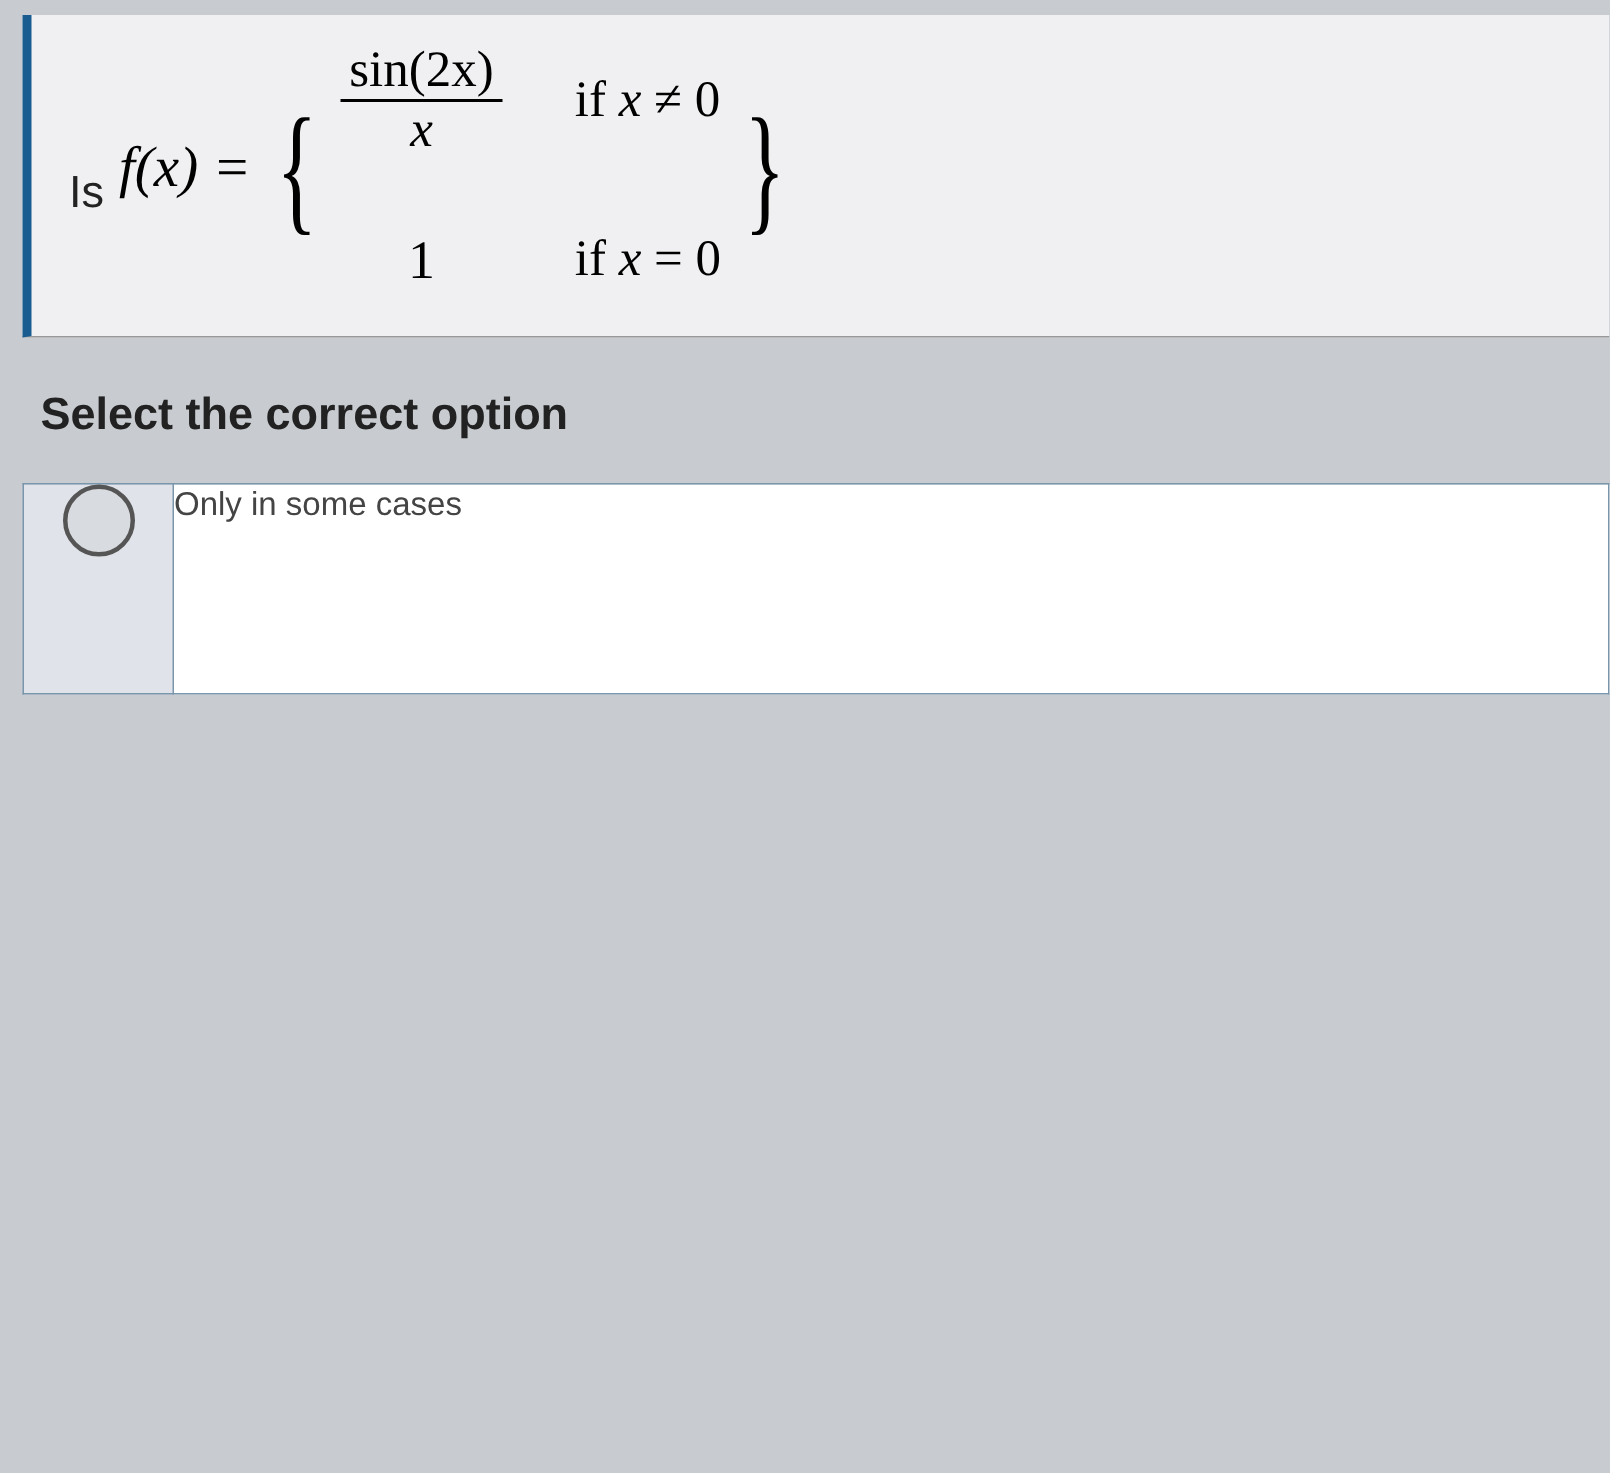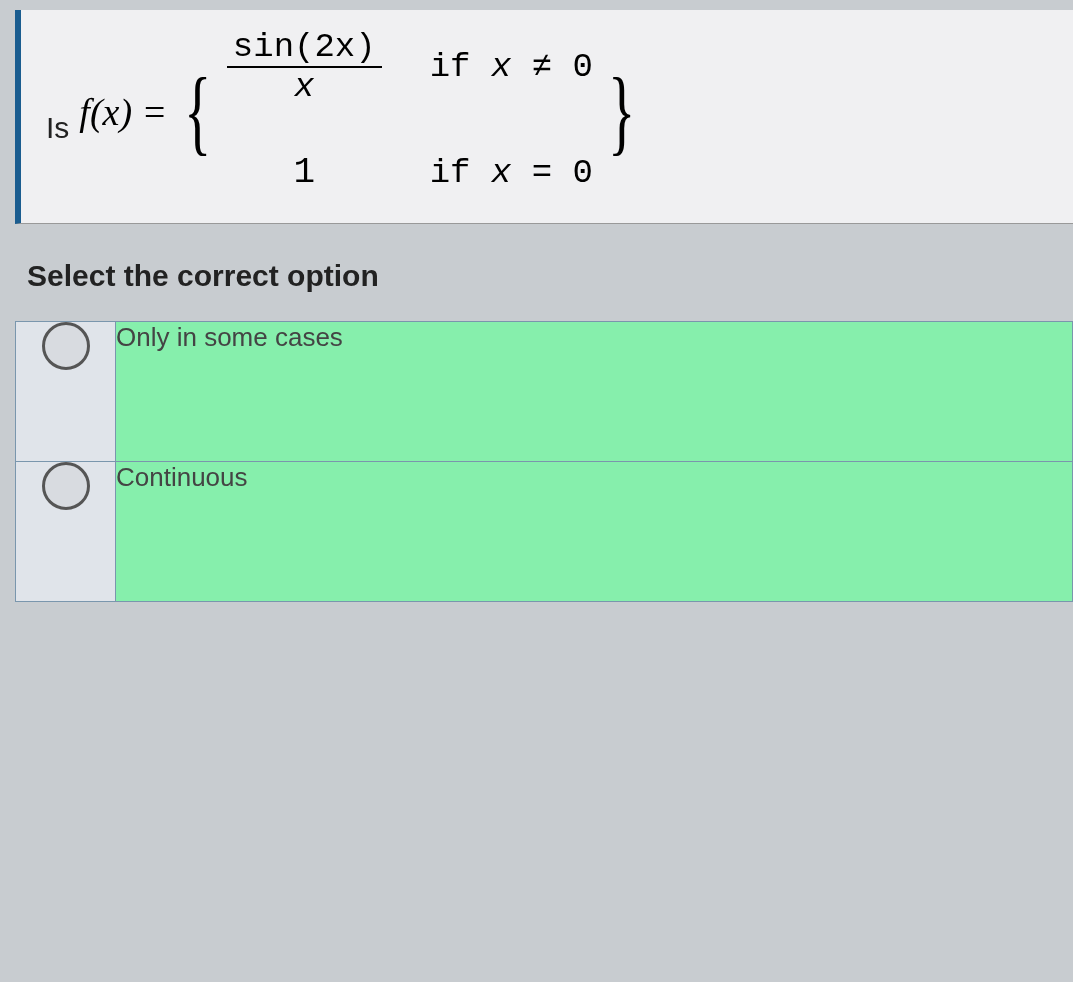--- a/index.html
+++ b/index.html
@@ -47,21 +47,21 @@
     font-family: 'Times New Roman', serif;
     font-weight: 300;
     transform: scaleX(0.6);
   }
   .piecewise {
     display: inline-grid;
     grid-template-columns: auto auto;
     row-gap: 12px;
     column-gap: 30px;
     align-items: center;
-    font-family: Liberation Mono, monospace;
+    font-family: Liberation Serif, serif;
     font-size: 36px;
     gap: 48px;
   }
   .frac {
     display: inline-flex;
     flex-direction: column;
     align-items: center;
     line-height: 1;
     font-size: 34px;
   }
@@ -106,23 +106,23 @@
   }
   .radio-circle {
     width: 48px;
     height: 48px;
     border: 3px solid #555;
     border-radius: 50%;
     display: inline-block;
     background: #d8dbe0;
   }
   .option-cell {
-    background: #86efac;
+    background: #ffffff;
     padding: 18px 20px;
-    font-size: 26px;
+    font-size: 22px;
     color: #444;
     height: 140px;
     vertical-align: top;
   }
   .italx { font-style: italic; }
 </style>
 </head>
 <body>
 
 <div class="question-box">
@@ -148,20 +148,14 @@
 <div class="select-heading">Select the correct option</div>
 
 <table class="options-table">
   <tbody>
       <tr>
     <td class="radio-cell">
       <span class="radio-circle"></span>
     </td>
     <td class="option-cell">Only in some cases</td>
   </tr>
-  <tr>
-    <td class="radio-cell">
-      <span class="radio-circle"></span>
-    </td>
-    <td class="option-cell">Continuous</td>
-  </tr>
 </tbody>
   </table>
 
 </body></html>

